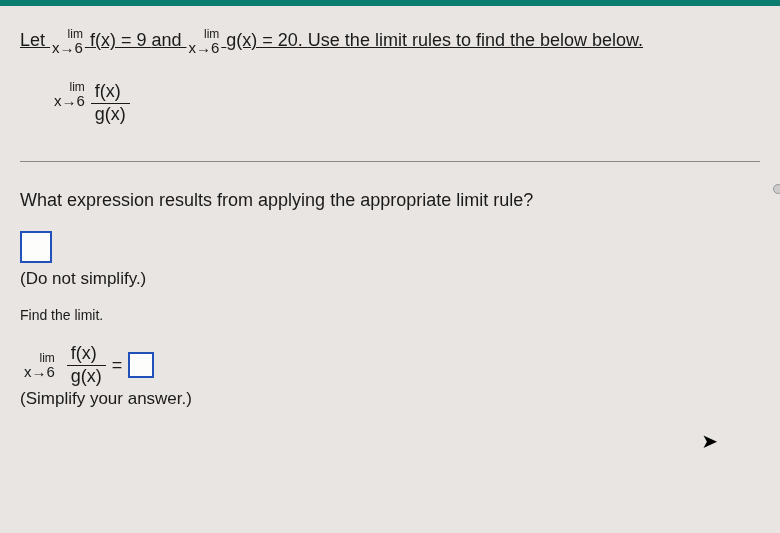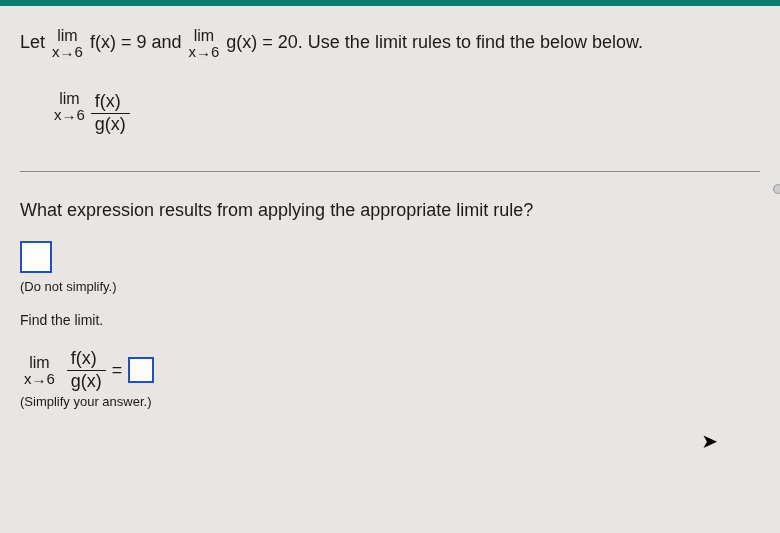--- a/index.html
+++ b/index.html
@@ -14,30 +14,31 @@
     }
     .topbar {
       position: absolute;
       top: 0; left: 0; right: 0;
       height: 6px;
       background: #0a7d6e;
     }
     .problem-statement {
       font-size: 18px;
       line-height: 1.4;
-      margin-bottom: 31px;
+      margin-bottom: 22px;
       margin-top: 10px;
+      text-decoration: underline;
     }
     .lim-expr {
       display: inline-block;
       vertical-align: middle;
       text-align: center;
       margin: 0 2px;
     }
-    .lim-top { font-size: 16px; line-height: 1; }
+    .lim-top { font-size: 12px; line-height: 1; text-align: right; }
     .lim-bot { font-size: 15px; line-height: 1; }
     .lim-expr-indent {
       margin-left: 32px;
       margin-bottom: 18px;
     }
     .frac {
       display: inline-block;
       vertical-align: middle;
       text-align: left;
       margin-left: 4px;
@@ -72,21 +73,21 @@
     }
     .answer-box-small {
       display: inline-block;
       width: 26px;
       height: 26px;
       border: 2px solid #2050b8;
       background: #fdfdfc;
       vertical-align: middle;
     }
     .hint {
-      font-size: 13px;
+      font-size: 17px;
       margin-top: 6px;
       margin-bottom: 18px;
     }
     .find-limit {
       font-size: 14px;
       margin-bottom: 20px;
     }
     .eq-line {
       display: flex;
       align-items: center;

